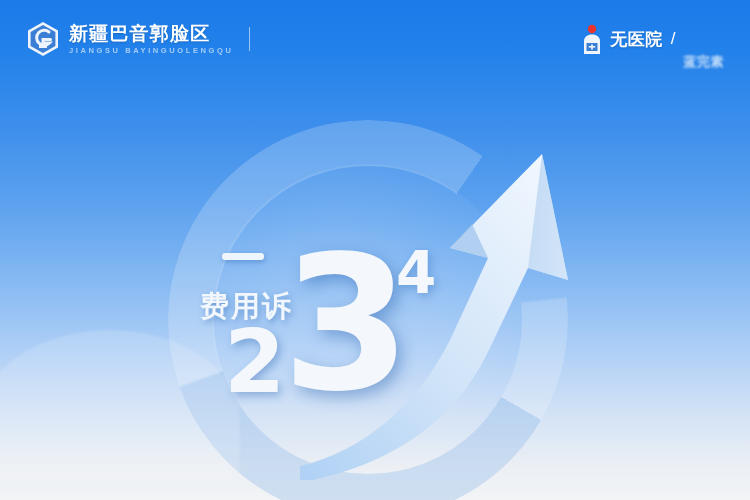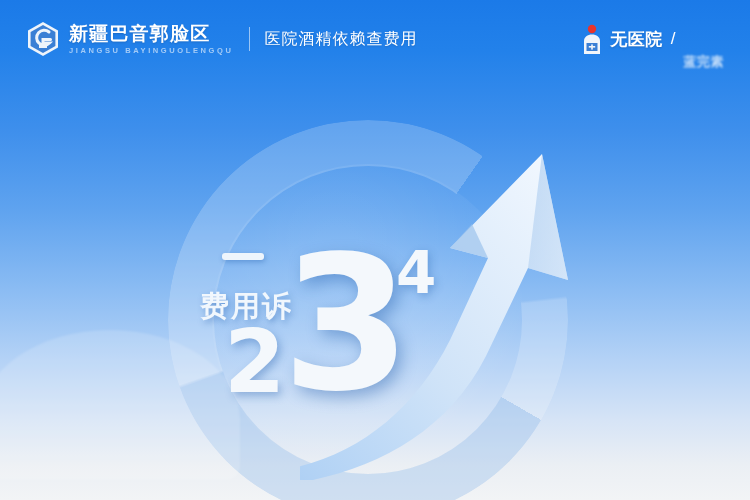--- a/index.html
+++ b/index.html
@@ -269,21 +269,20 @@
         <path d="M23 11 A7.5 7.5 0 1 0 23.5 22 L17 22 L17 18.5 L24.5 18.5" fill="none" stroke="#eef4fb" stroke-width="3" stroke-linecap="round"></path>
         <path d="M13 22 L21 22 L21 27 L13 27 Z" fill="#eef4fb"></path>
       </svg>
       <div class="brand-text">
         <div class="brand-cn">新疆巴音郭脸区</div>
         <div class="brand-en">JIANGSU BAYINGUOLENGQU</div>
       </div>
     </div>
 
     <div class="divider"></div>
-    <div class="header-sub">医院酒精依赖查费用</div>
 
     <div class="spacer"></div>
 
     <div class="partner">
       <svg class="partner-icon" viewBox="0 0 22 30">
         <circle cx="11" cy="5" r="4.2" fill="#e8342c"></circle>
         <path d="M3 30 L3 17 C3 13 6.5 10.5 11 10.5 C15.5 10.5 19 13 19 17 L19 30 Z" fill="#f0f5fb"></path>
         <rect x="5.5" y="19" width="11" height="8" fill="#3a7fd5"></rect>
         <rect x="10.2" y="20.4" width="1.6" height="5.2" fill="#f0f5fb"></rect>
         <rect x="7.8" y="22" width="6.4" height="1.6" fill="#f0f5fb"></rect>

